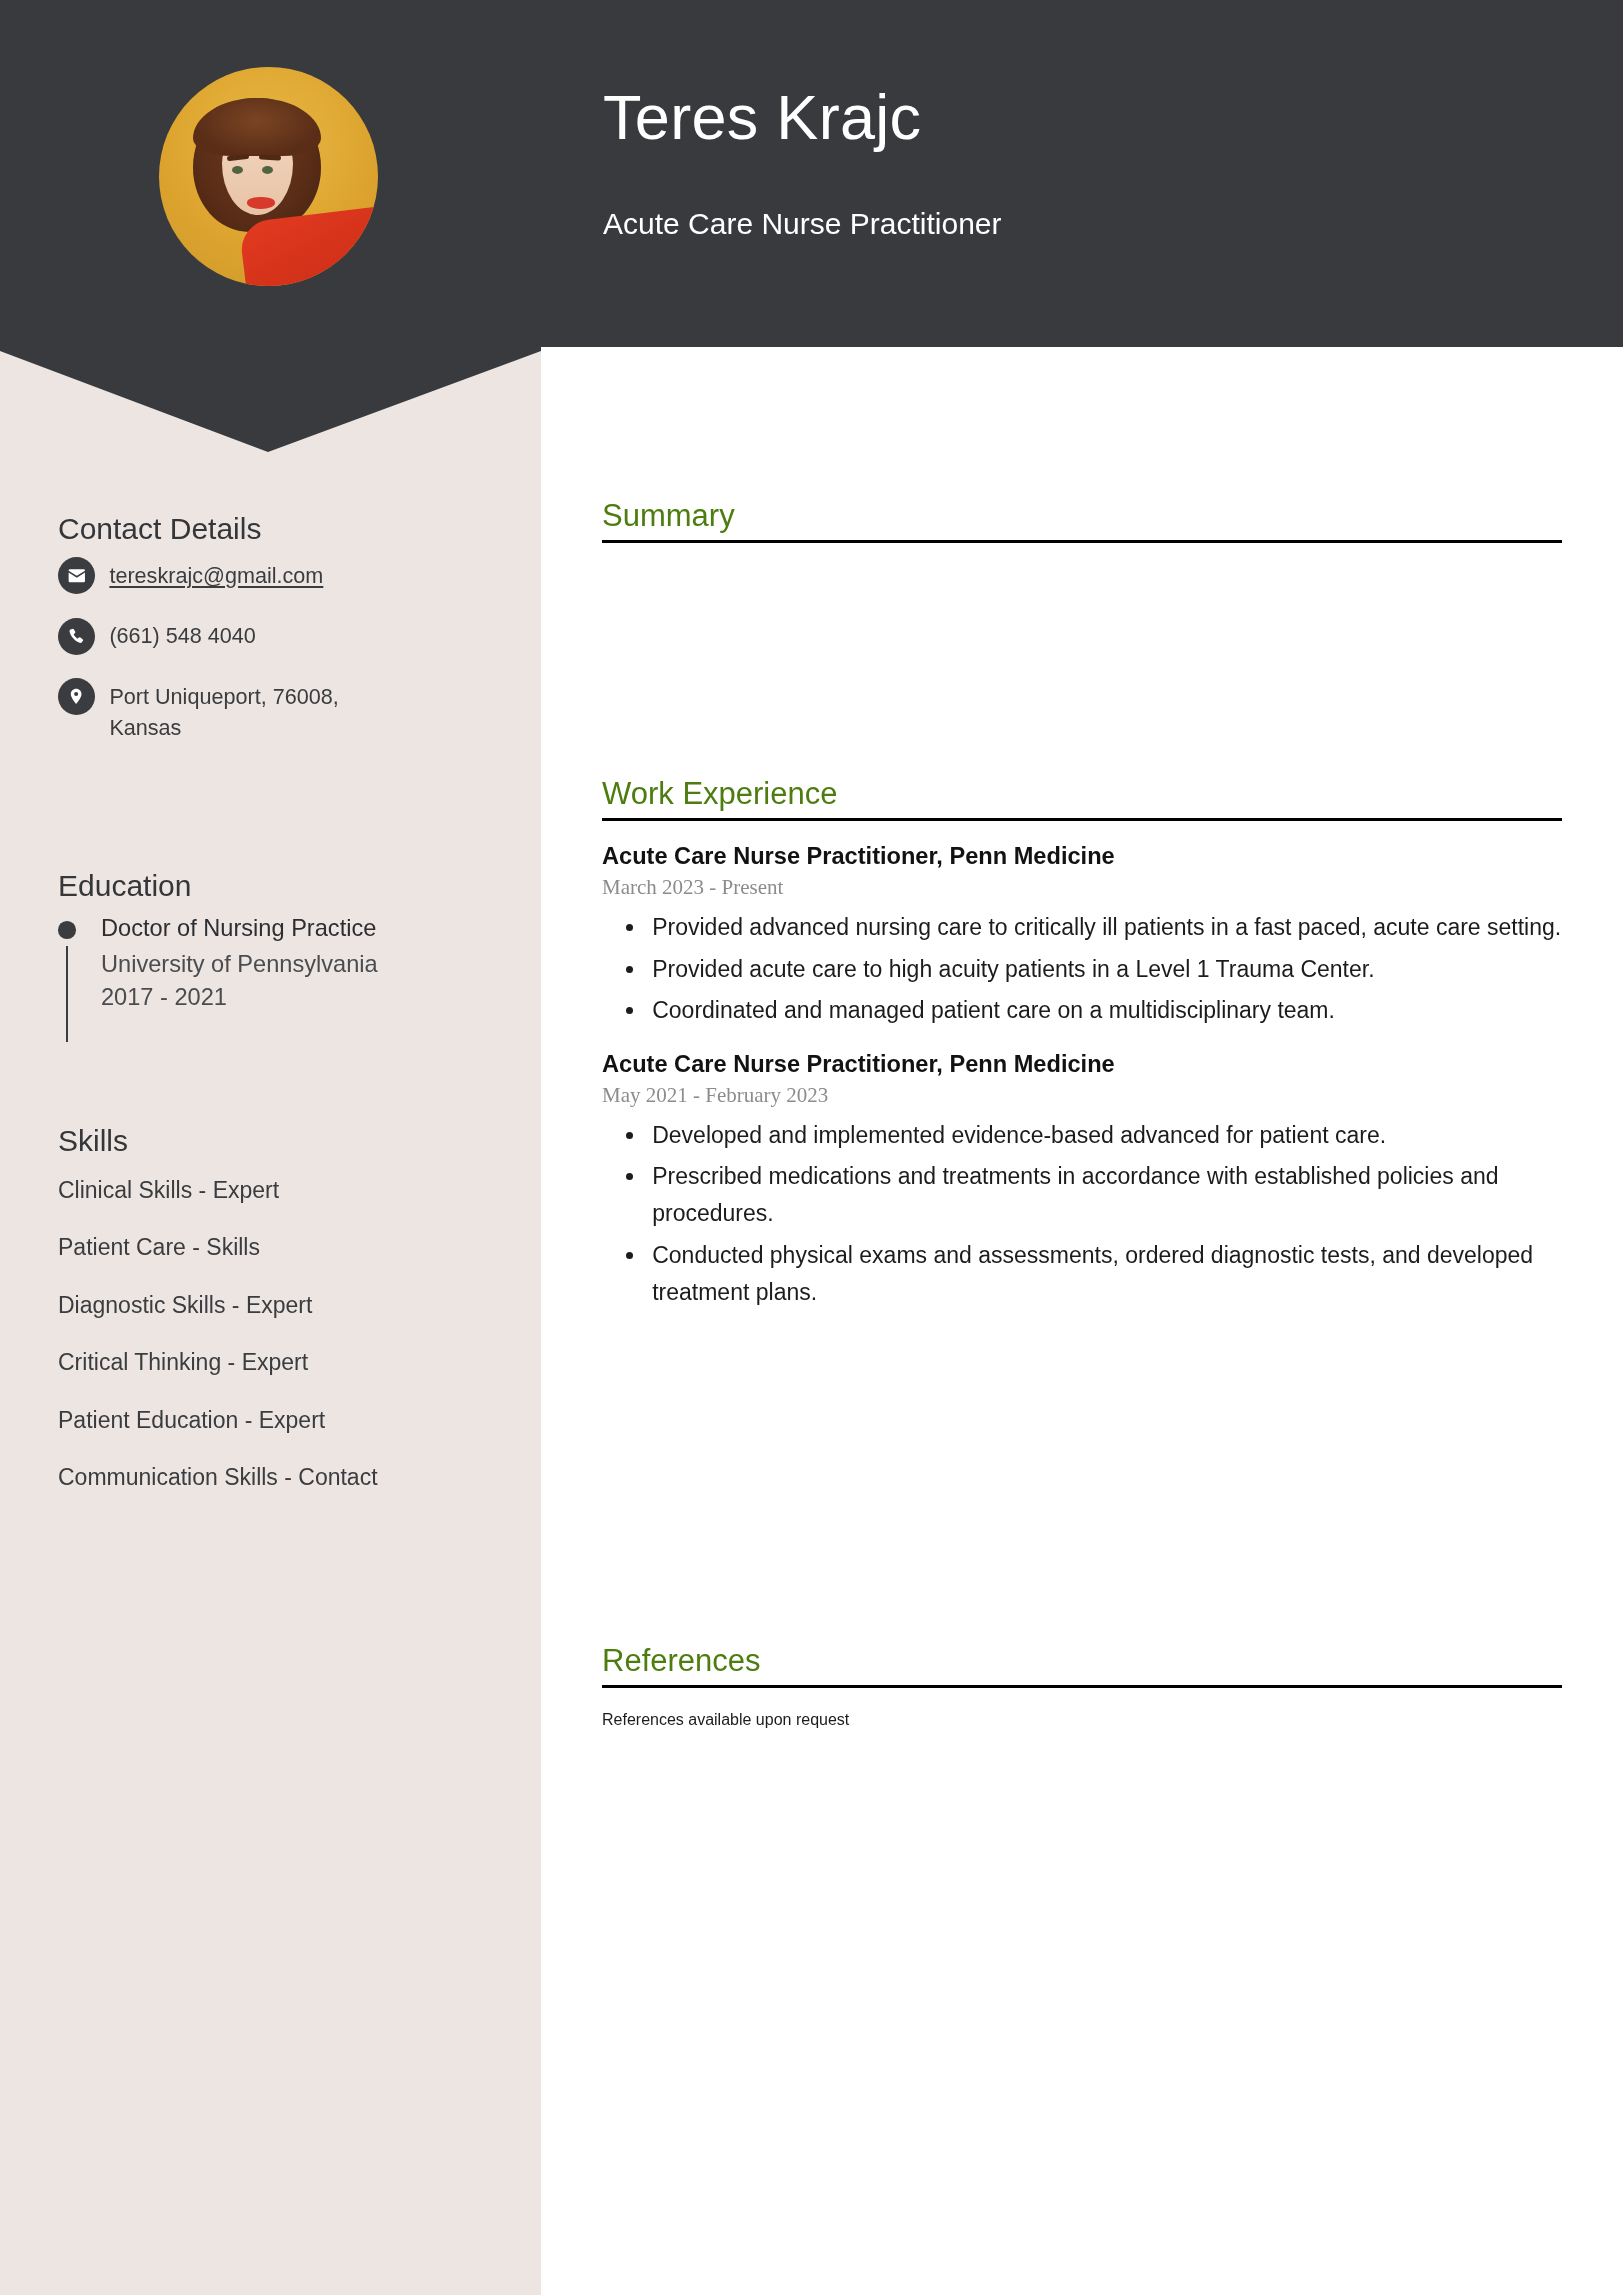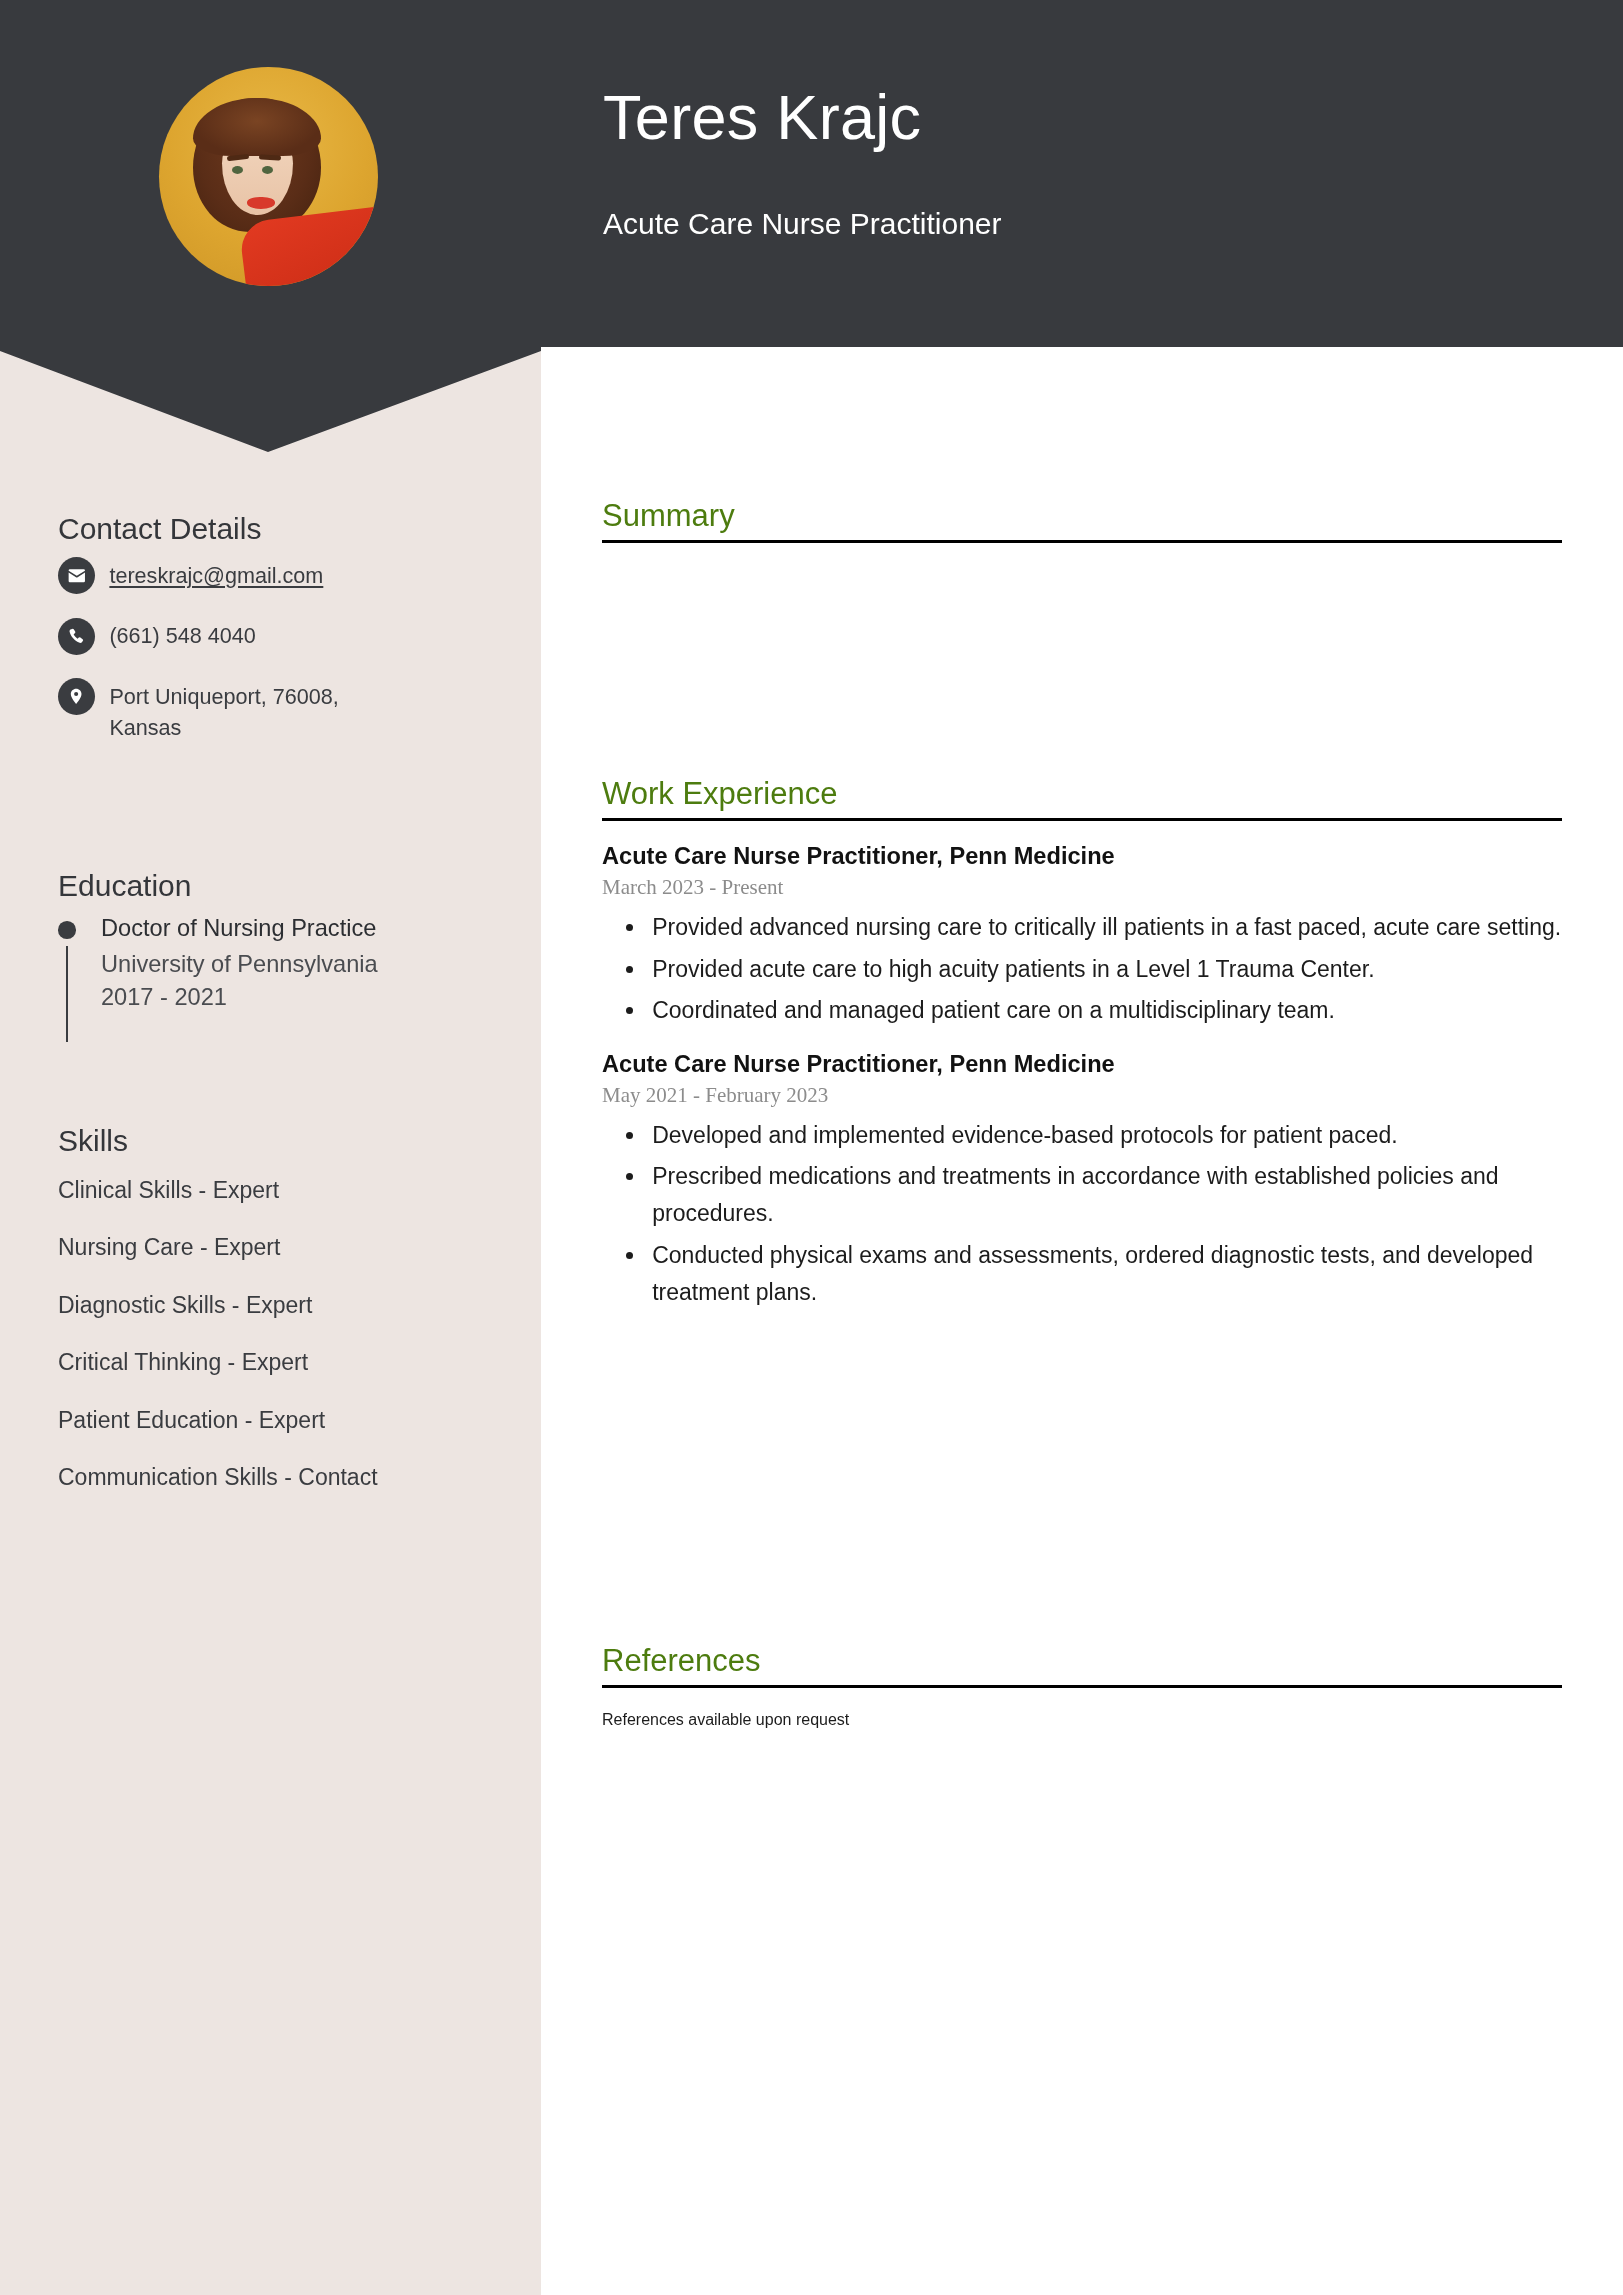--- a/index.html
+++ b/index.html
@@ -338,21 +338,21 @@
       <span class="edu-line"></span>
       <p class="edu-degree">Doctor of Nursing Practice</p>
       <p class="edu-school">University of Pennsylvania</p>
       <p class="edu-years">2017 - 2021</p>
     </div>
   </div>
 
   <div class="side-block" style="top:1123px;">
     <h2 class="side-heading" style="margin-bottom:17px;">Skills</h2>
     <div class="skill-row">Clinical Skills - Expert</div>
-    <div class="skill-row">Nursing Care - Expert</div>
+    <div class="skill-row">Patient Care - Skills</div>
     <div class="skill-row">Diagnostic Skills - Expert</div>
     <div class="skill-row">Critical Thinking - Expert</div>
     <div class="skill-row">Patient Education - Expert</div>
     <div class="skill-row">Communication Skills - Contact</div>
   </div>
 
   <div class="main-col" style="top:498px;">
     <h2 class="main-heading">Summary</h2>
     <div class="main-rule"></div>
   </div>
@@ -368,21 +368,21 @@
         <li>Provided advanced nursing care to critically ill patients in a fast paced, acute care setting.</li>
         <li>Provided acute care to high acuity patients in a Level 1 Trauma Center.</li>
         <li>Coordinated and managed patient care on a multidisciplinary team.</li>
       </ul>
     </div>
 
     <div class="job">
       <p class="job-title">Acute Care Nurse Practitioner, Penn Medicine</p>
       <p class="job-dates">May 2021 - February 2023</p>
       <ul class="job-bullets">
-        <li>Developed and implemented evidence-based protocols for patient paced.</li>
+        <li>Developed and implemented evidence-based advanced for patient care.</li>
         <li>Prescribed medications and treatments in accordance with established policies and procedures.</li>
         <li>Conducted physical exams and assessments, ordered diagnostic tests, and developed treatment plans.</li>
       </ul>
     </div>
   </div>
 
   <div class="main-col" style="top:1643px;">
     <h2 class="main-heading">References</h2>
     <div class="main-rule"></div>
     <p class="refs-text">References available upon request</p>

